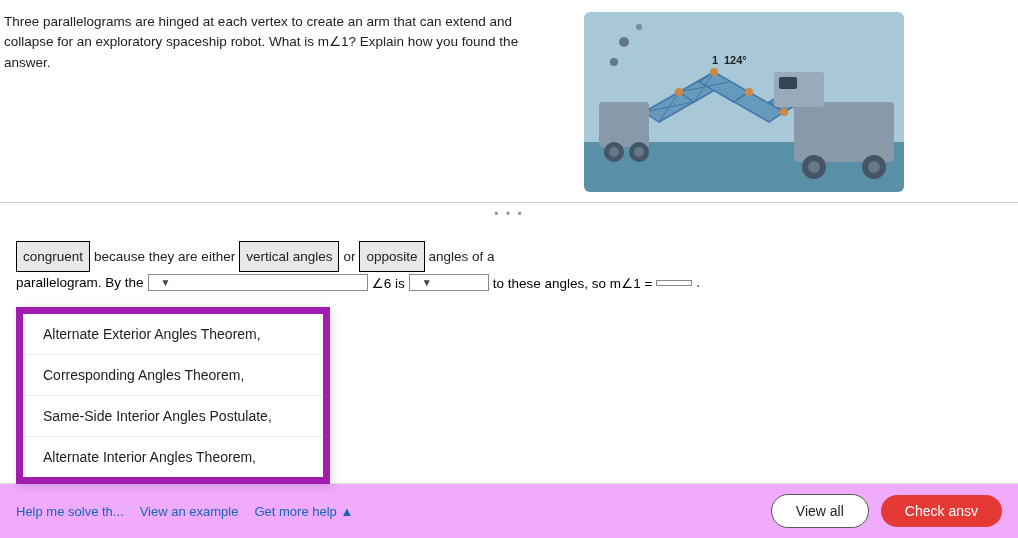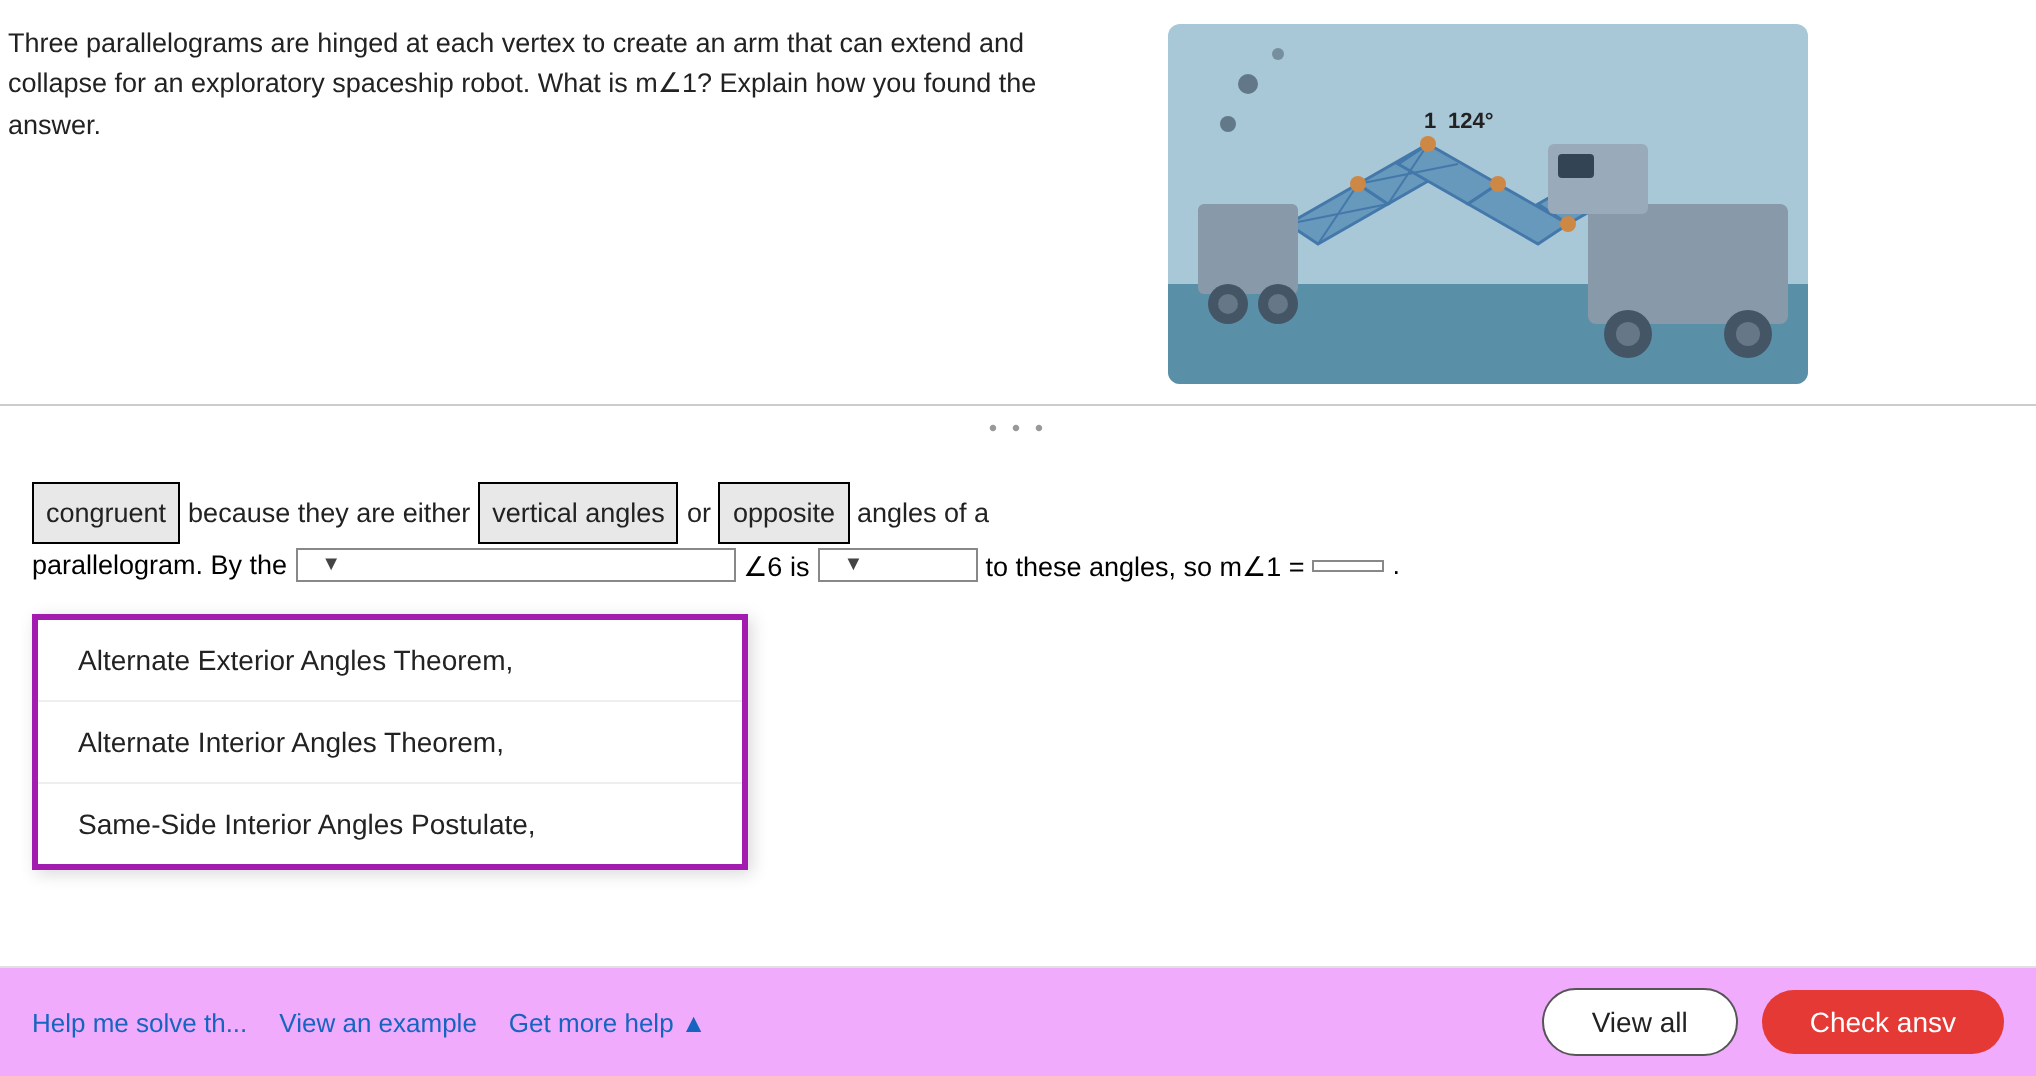--- a/index.html
+++ b/index.html
@@ -129,23 +129,23 @@
       width: 36px;
       background: #fff;
       font-size: 13.5px;
     }
 
     
     .dropdown-menu {
       position: absolute;
       top: 82px;
       left: 16px;
-      width: 358px;
-      background: #fff;
-      border: 3px solid #a21caf;
+      width: 314px;
+      background: #fff;
+      border: 7px solid #a21caf;
       box-shadow: 2px 2px 8px rgba(0,0,0,0.15);
       z-index: 100;
     }
 
     .dropdown-item {
       padding: 12px 20px;
       font-size: 14px;
       color: #222;
       cursor: pointer;
       border-bottom: 1px solid #eee;
@@ -316,22 +316,23 @@
       <span>to these angles, so m∠1 =</span>
       <div class="angle-input">
         <span></span>
       </div>
       <span>.</span>
     </div>
 
 
     <div class="dropdown-menu">
       <div class="dropdown-item">Alternate Exterior Angles Theorem,</div>
+      <div class="dropdown-item">Corresponding Angles Theorem,</div>
+      <div class="dropdown-item">Same-Side Interior Angles Postulate,</div>
       <div class="dropdown-item">Alternate Interior Angles Theorem,</div>
-      <div class="dropdown-item">Same-Side Interior Angles Postulate,</div>
     </div>
   </div>
 
   <div class="footer">
     <div class="footer-left">
       <a class="footer-link">Help me solve th...</a>
       <a class="footer-link">View an example</a>
       <a class="footer-link">Get more help ▲</a>
     </div>
     <div class="footer-right">

